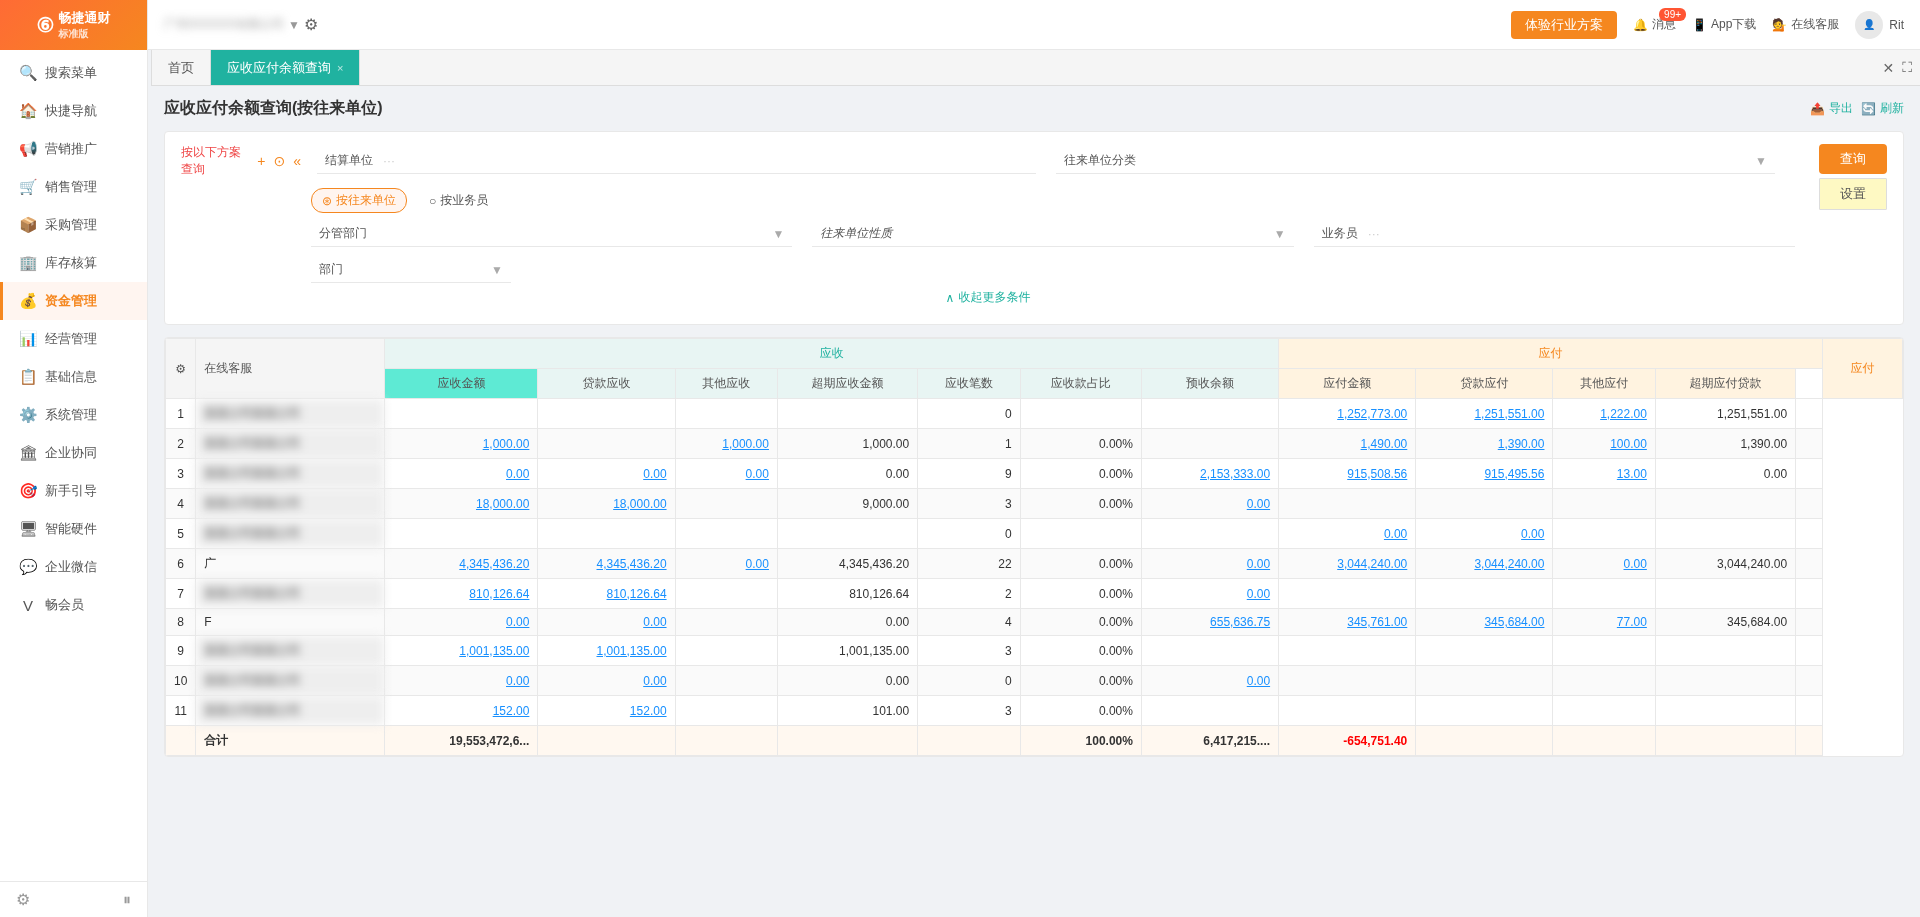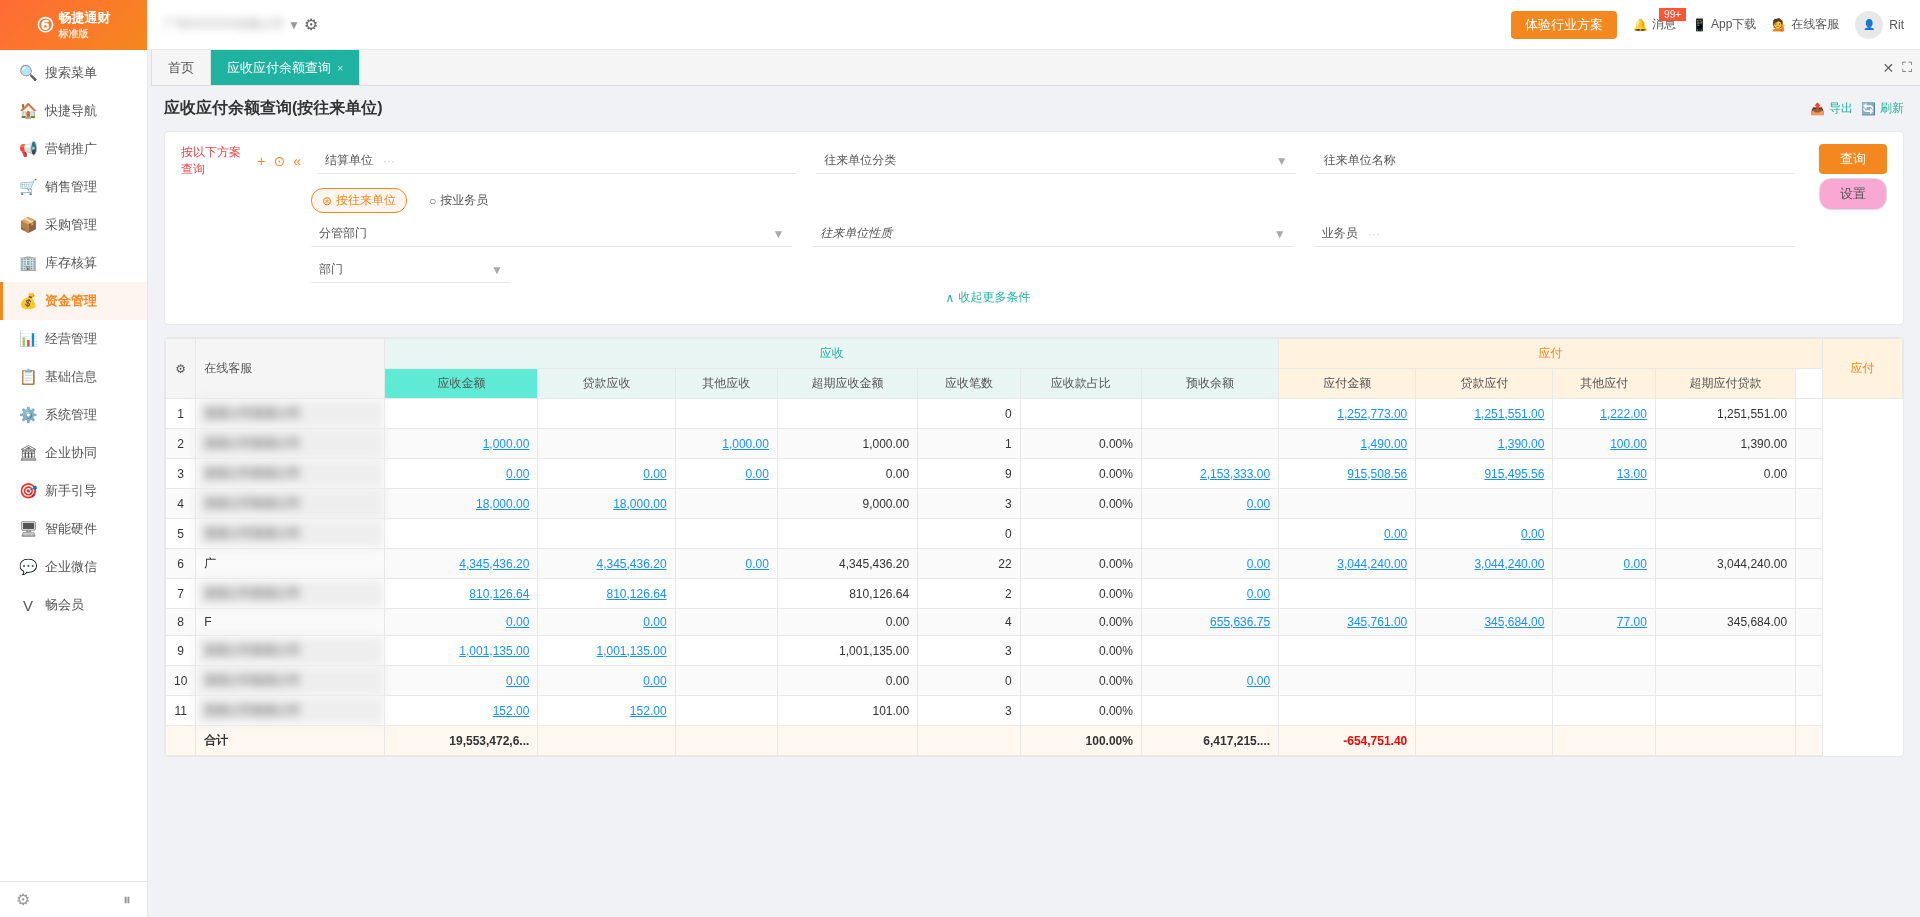--- a/index.html
+++ b/index.html
@@ -39,21 +39,21 @@
       z-index: 100;
     }
     .header-breadcrumb { color: #999; font-size: 12px; display: flex; align-items: center; gap: 4px; flex: 1; }
     .header-actions { display: flex; align-items: center; gap: 16px; }
     .header-promo {
       background: #f5871f; color: white; border: none; border-radius: 4px;
       padding: 5px 14px; font-size: 13px; cursor: pointer; font-family: inherit;
     }
     .header-gear { font-size: 16px; color: #666; cursor: pointer; }
     .header-msg { display: flex; align-items: center; gap: 4px; color: #555; cursor: pointer; font-size: 12px; position: relative; }
-    .badge-red { background: #f53; color: white; border-radius: 0; font-size: 10px; padding: 1px 5px; position: absolute; top: -8px; right: -10px; }
+    .badge-red { background: #f53; color: white; border-radius: 6px; font-size: 10px; padding: 1px 5px; position: absolute; top: -8px; right: -10px; }
     .header-app { display: flex; align-items: center; gap: 4px; color: #555; cursor: pointer; font-size: 12px; }
     .header-service { display: flex; align-items: center; gap: 4px; color: #555; cursor: pointer; font-size: 12px; }
     .header-avatar { width: 28px; height: 28px; border-radius: 50%; background: #ddd; display: flex; align-items: center; justify-content: center; font-size: 11px; color: #999; cursor: pointer; }
     .header-username { font-size: 12px; color: #555; cursor: pointer; }
 
     
     .tabbar {
       position: fixed; left: 151px; top: 50px; right: 0; height: 36px;
       background: #f5f5f5; border-bottom: 1px solid #ddd;
       display: flex; align-items: stretch; z-index: 99;
@@ -121,21 +121,21 @@
     .filter-option {
       display: flex; align-items: center; gap: 4px;
       color: #555; padding: 3px 10px; font-size: 12px; cursor: pointer;
     }
     .query-btn {
       background: #f5871f; color: white; border: none; border-radius: 4px;
       padding: 6px 20px; font-size: 13px; cursor: pointer;
       font-family: inherit; white-space: nowrap;
     }
     .settings-btn {
-      background: #f9a8d4; color: #555; border: 1px solid #ddd; border-radius: 12px;
+      background: #fef9c3; color: #555; border: 1px solid #ddd; border-radius: 1px;
       padding: 6px 20px; font-size: 13px; cursor: pointer;
       font-family: inherit; white-space: nowrap;
     }
     .right-buttons {
       display: flex; flex-direction: column; gap: 4px; margin-left: 12px;
     }
 
     
     .table-container {
       background: white; border: 1px solid #e8e8e8; border-radius: 4px;
@@ -318,24 +318,20 @@
             </div>
             <div style="width:20px;"></div>
 
             <div style="flex:1;display:flex;align-items:center;border-bottom:1px solid #e8e8e8;padding:4px 8px;gap:6px;">
               <span style="color:#555;font-size:12px;white-space:nowrap;">往来单位分类</span>
               <span style="flex:1;"></span>
               <span style="color:#aaa;font-size:12px;">▼</span>
             </div>
             <div style="width:20px;"></div>
 
-            <div style="flex:1;display:flex;align-items:center;border-bottom:1px solid #e8e8e8;padding:4px 8px;gap:6px;">
-              <span style="color:#555;font-size:12px;white-space:nowrap;">往来单位名称</span>
-              <input type="text" style="flex: 1 1 0%; border: none; outline: none; font-size: 12px; background: transparent;">
-            </div>
           </div>
 
           <div style="padding-left:130px;margin-bottom:8px;display:flex;gap:12px;align-items:center;">
             <div class="filter-option-active">
               <span>⊛</span>
               <span>按往来单位</span>
             </div>
             <div class="filter-option">
               <span>○</span>
               <span>按业务员</span>

